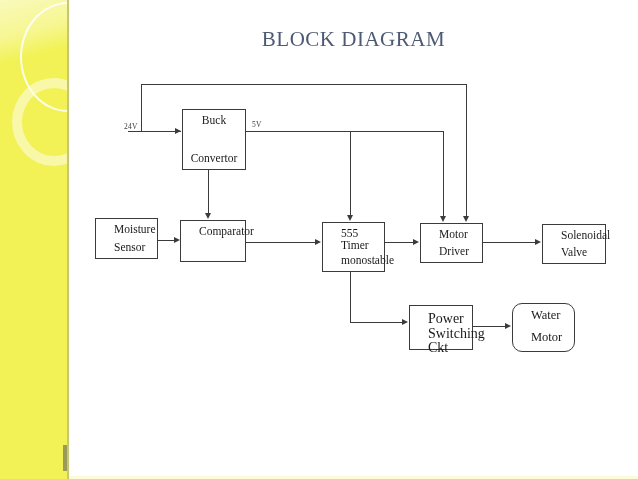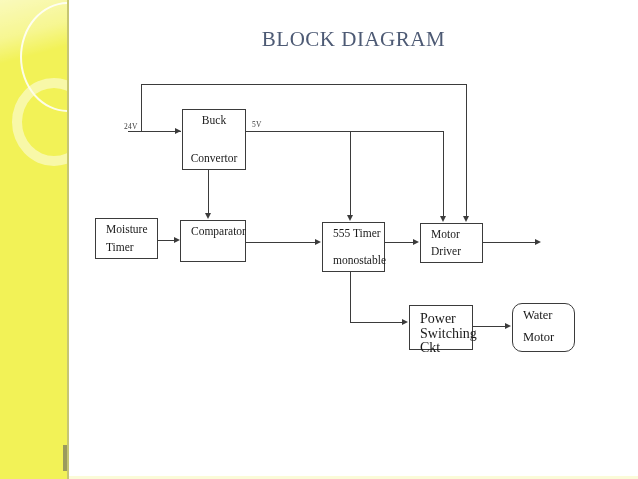--- a/index.html
+++ b/index.html
@@ -16,21 +16,21 @@
   .bottom-edge{position:absolute;left:69px;right:0;bottom:0;height:3px;background:#fbfbd8;}
 
   
   .title{position:absolute;left:69px;right:0;top:27px;text-align:center;
          font-size:21px;font-weight:normal;color:#4d5a74;letter-spacing:0.5px;margin:0;}
 
   
   .box{position:absolute;border:1px solid #3b3b3b;background:#fff;color:#1a1a1a;
        box-sizing:border-box;display:flex;flex-direction:column;justify-content:space-between;
        padding:4px 2px 5px;font-size:11.5px;line-height:1.05;}
-  .box.al{padding-left:10px;}
+  .box.al{padding-left:18px;}
   .box.ctr{text-align:center;}
   .box.top1{justify-content:flex-start;}
   .box.small{font-size:14px;padding-top:6px;padding-bottom:8px;justify-content:space-between;}
   .box.big{font-size:12.5px;padding-top:5px;padding-bottom:7px;}
 
   
   .ln{position:absolute;background:#3b3b3b;}
   .ar-r{position:absolute;width:0;height:0;border-top:3.5px solid transparent;border-bottom:3.5px solid transparent;border-left:6px solid #3b3b3b;}
   .ar-d{position:absolute;width:0;height:0;border-left:3.5px solid transparent;border-right:3.5px solid transparent;border-top:6px solid #3b3b3b;}
   .vlabel{position:absolute;font-size:7.5px;color:#3a3a3a;letter-spacing:0.2px;}
@@ -91,37 +91,41 @@
   <div class="ln" style="left:472px;top:326px;width:34px;height:1px;"></div>
   <div class="ar-r" style="left:505px;top:323px;"></div>
 
   <div class="box ctr" style="left:182px;top:109px;width:64px;height:61px;">
     <span>Buck</span>
     <span>Convertor</span>
   </div>
 
   <div class="box al" style="left:95px;top:218px;width:63px;height:41px;">
     <span>Moisture</span>
-    <span>Timer</span>
+    <span>Sensor</span>
   </div>
 
   <div class="box al top1" style="left:180px;top:220px;width:66px;height:42px;">
     <span>Comparator</span>
   </div>
 
   <div class="box al" style="left:322px;top:222px;width:63px;height:50px;">
     <span>555 Timer</span>
     <span>monostable</span>
   </div>
 
   <div class="box al" style="left:420px;top:223px;width:63px;height:40px;">
     <span>Motor</span>
     <span>Driver</span>
   </div>
 
+  <div class="box al" style="left:542px;top:224px;width:64px;height:40px;">
+    <span>Solenoidal</span>
+    <span>Valve</span>
+  </div>
 
   <div class="box al small" style="left:409px;top:305px;width:64px;height:45px;">
     <span>Power</span>
     <span>Switching Ckt</span>
   </div>
 
   <div class="box al big" style="left:512px;top:303px;width:63px;height:49px;border-radius:10px;">
     <span>Water</span>
     <span>Motor</span>
   </div>

